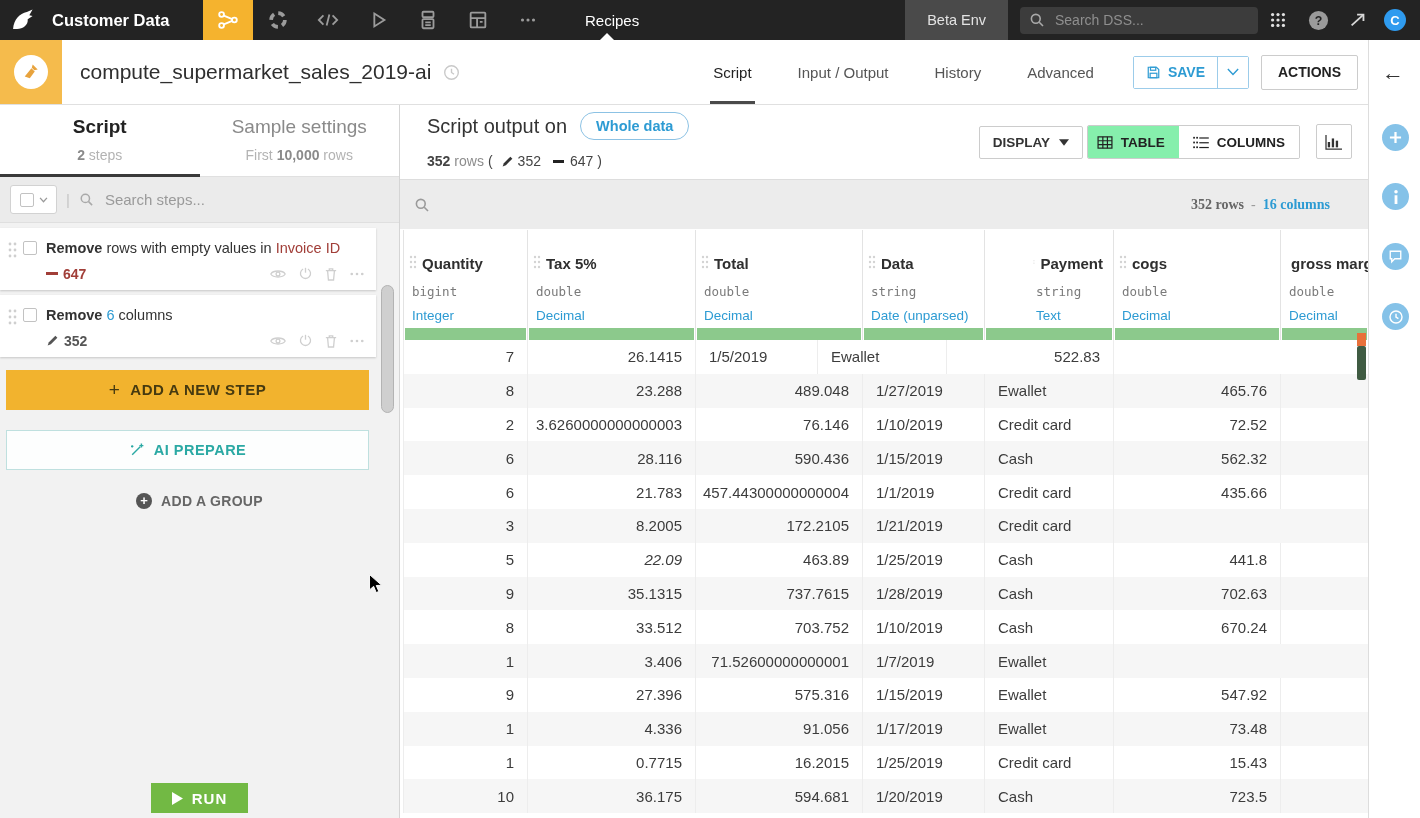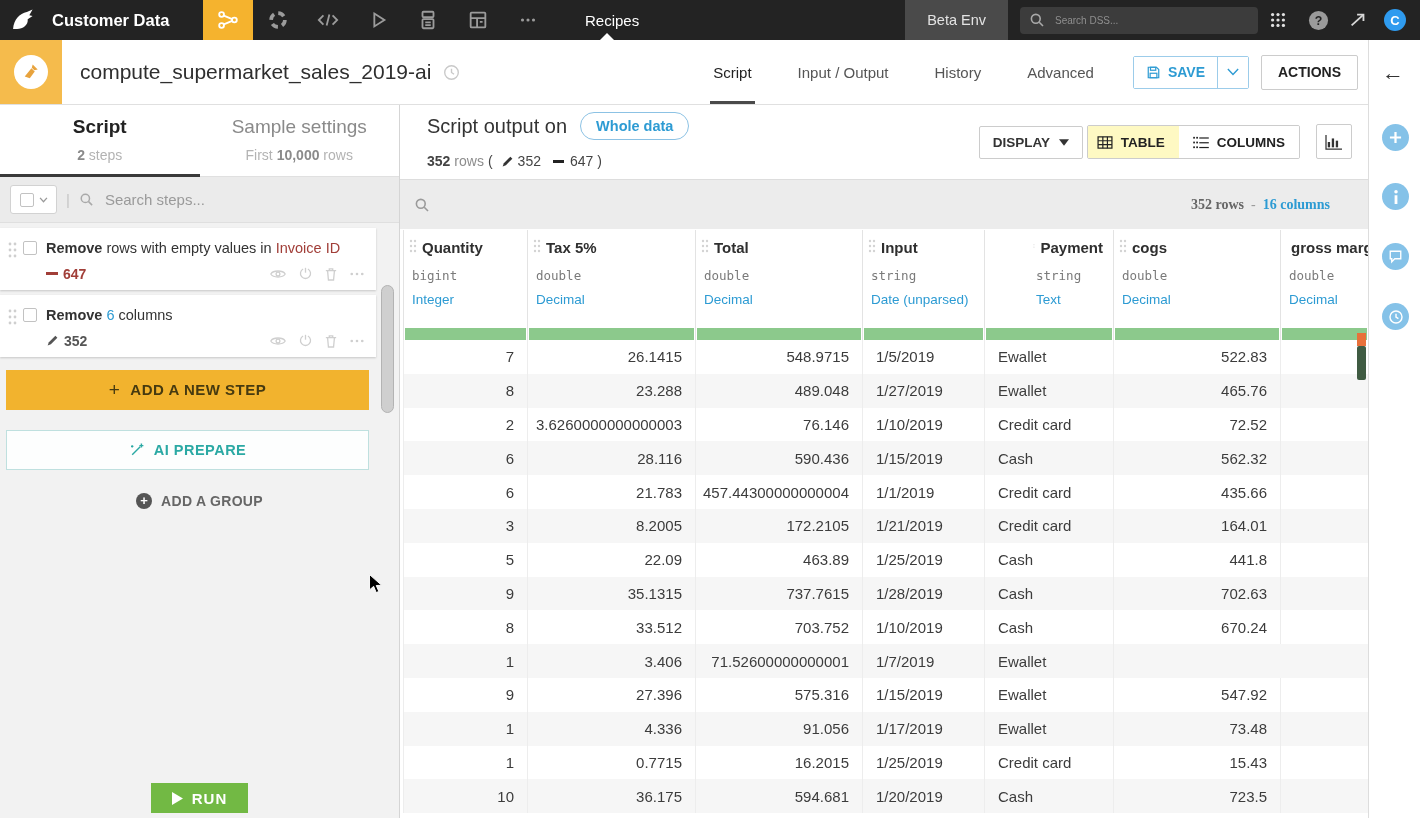--- a/index.html
+++ b/index.html
@@ -12,21 +12,21 @@
   .navbar { position:absolute; top:0; left:0; width:1420px; height:40px; background:#232323; display:flex; align-items:center; }
   .nav-logo { width:44px; height:40px; display:flex; align-items:center; justify-content:center; }
   .nav-project { width:159px; color:#fff; font-weight:bold; font-size:16.5px; padding-left:8px; white-space:nowrap; }
   .nav-icon { width:50px; height:40px; display:flex; align-items:center; justify-content:center; }
   .nav-icon svg { display:block; }
   .nav-icon.active { background:#F5B32E; }
   .nav-recipes { color:#fff; font-size:15px; margin-left:32px; cursor:default; }
   .nav-notch { position:absolute; left:600px; bottom:0; width:0; height:0; border-left:7px solid transparent; border-right:7px solid transparent; border-bottom:7px solid #fff; }
   .nav-env { margin-left:auto; height:40px; display:flex; align-items:center; padding:0 22px; background:#4a4a4a; color:#e3e3e3; font-size:14.5px; }
   .nav-search { margin-left:12px; width:238px; height:27px; background:#3c3c3c; border-radius:4px; display:flex; align-items:center; padding:0 9px; }
-  .nav-search input { background:transparent; border:none; outline:none; color:#bbb; font-size:10px; width:180px; margin-left:8px; font-family:"Liberation Sans",sans-serif; }
+  .nav-search input { background:transparent; border:none; outline:none; color:#bbb; font-size:14px; width:180px; margin-left:8px; font-family:"Liberation Sans",sans-serif; }
   .nav-search input::placeholder { color:#8f8f8f; }
   .nav-ricon { width:40px; height:40px; display:flex; align-items:center; justify-content:center; }
   .nav-avatar { width:22px; height:22px; border-radius:50%; background:#2f9bef; color:#fff; font-size:13px; font-weight:bold; display:flex; align-items:center; justify-content:center; margin:0 14px 0 6px; }
   
   .header { position:absolute; top:40px; left:0; width:1368px; height:65px; background:#fff; border-bottom:1px solid #e0e0e0; display:flex; align-items:center; }
   .recipe-badge { width:62px; height:64px; background:#F5BB4C; display:flex; align-items:center; justify-content:center; flex:none; }
   .recipe-badge .circ { width:34px; height:34px; background:#fff; border-radius:50%; display:flex; align-items:center; justify-content:center; }
   .recipe-title { font-size:21px; color:#2f2f2f; margin-left:18px; white-space:nowrap; }
   .status-ic { margin-left:12px; display:flex; }
   .header-tabs { display:flex; margin-left:auto; align-items:center; height:100%; }
@@ -82,31 +82,31 @@
   .main-header { height:75px; background:#fff; position:relative; border-bottom:1px solid #ddd; }
   .so-title { position:absolute; left:27px; top:7px; font-size:20px; color:#333; display:flex; align-items:center; gap:13px; white-space:nowrap; }
   .pill { border:1px solid #8cc2e4; border-radius:16px; color:#2D9BD3; font-weight:bold; font-size:14.5px; padding:5px 15px; cursor:pointer; background:#fff; }
   .so-counts { position:absolute; left:27px; top:48px; font-size:14px; color:#444; display:flex; align-items:center; gap:4px; }
   .so-counts .b { font-weight:bold; }
   .so-counts .g { color:#8d8d8d; }
   .so-counts .mg { display:inline-block; width:11px; height:3px; background:#222; margin:0 2px 0 8px; }
   .display-btn { position:absolute; right:285px; top:21px; height:33px; padding:0 13px; border:1px solid #ccc; border-radius:2px; background:#fff; font-weight:bold; font-size:13.5px; color:#333; display:flex; align-items:center; gap:9px; cursor:pointer; font-family:inherit; }
   .view-toggle { position:absolute; right:68px; top:20px; display:flex; border:1px solid #ccc; border-radius:2px; height:34px; overflow:hidden; }
   .vt-btn { display:flex; align-items:center; gap:8px; padding:0 14px; font-weight:bold; font-size:13.5px; color:#222; background:#fff; border:none; cursor:pointer; font-family:inherit; }
-  .vt-btn.active { background:#fef9c3;padding-left:9px; }
+  .vt-btn.active { background:#86efac;padding-left:9px; }
   .chart-btn { position:absolute; right:16px; top:19px; width:36px; height:35px; border:1px solid #ccc; border-radius:2px; background:#fff; display:flex; align-items:center; justify-content:center; cursor:pointer; }
   .table-toolbar { height:49px; background:#ececec; display:flex; align-items:center; padding:0 14px;font-family:Liberation Serif, serif; }
   .tt-right { margin-left:auto; display:flex; align-items:center; gap:7px; font-size:14px; margin-right:24px; }
   .tt-rows { font-weight:bold; color:#666; }
   .tt-sep { color:#9a9a9a; }
   .tt-cols { font-weight:bold; color:#2D9BD3; cursor:pointer; }
   .table { position:absolute; top:125px; left:3px; right:0; bottom:0; overflow:hidden; }
   .t-head { display:flex; height:110px; }
   .t-hcell { position:relative; border-left:1px solid #e3e3e3; padding:9px 10px 0 5px; cursor:pointer; overflow:hidden; }
-  .t-name { display:flex; align-items:flex-start; gap:5px; font-size:15px; font-weight:bold; color:#2f2f2f; white-space:nowrap; }
+  .t-name { display:flex; align-items:flex-start; gap:5px; font-size:15px; font-weight:bold; color:#2f2f2f; white-space:nowrap;margin-top:16px; }
   .t-type { font-family:"DejaVu Sans Mono", monospace; font-size:12.5px; color:#7a7a7a; margin:12px 0 0 3px; }
   .t-meaning { font-size:13.5px; color:#2D9BD3; margin:9px 0 0 3px; white-space:nowrap; cursor:pointer; }
   .t-bar { position:absolute; left:1px; right:1px; bottom:0; height:12px; background:#8CC98C; }
   .t-row { display:flex; height:33.8px; background:#fff; }
   .t-row:nth-child(even) { background:#f6f6f6; }
   .t-cell { border-left:1px solid #ededed; padding:0 13px; display:flex; align-items:center; font-size:15px; color:#3c3c3c; overflow:hidden; white-space:nowrap; }
   .t-cell.right { justify-content:flex-end; }
   .v-scroll-warn { position:absolute; right:2px; top:228px; width:9px; height:13px; background:#E8703A; }
   .v-scroll-thumb { position:absolute; right:2px; top:241px; width:9px; height:34px; background:#3F5B42; border-radius:2px; }
   
@@ -579,21 +579,21 @@
             <svg width="8" height="14" viewBox="0 0 8 14">
               <g fill="#d3d3d3">
                 <circle cx="2" cy="2" r="1.2"></circle>
                 <circle cx="6" cy="2" r="1.2"></circle>
                 <circle cx="2" cy="7" r="1.2"></circle>
                 <circle cx="6" cy="7" r="1.2"></circle>
                 <circle cx="2" cy="12" r="1.2"></circle>
                 <circle cx="6" cy="12" r="1.2"></circle>
               </g>
             </svg>
-            <span>Input</span>
+            <span>Data</span>
           </div>
           <div class="t-type">string</div>
           <div class="t-meaning">Date (unparsed)</div>
           <div class="t-bar"></div>
         </div>
         <div class="t-hcell" style="width: 129px; padding-left: 48px;">
           <div class="t-name">
             <svg width="8" height="14" viewBox="0 0 8 14">
               <g fill="#d3d3d3">
                 <circle cx="2" cy="2" r="1.2"></circle>
@@ -644,21 +644,20 @@
           </div>
           <div class="t-type">double</div>
           <div class="t-meaning">Decimal</div>
           <div class="t-bar"></div>
         </div>
       </div>
     <div class="t-body" id="t-body">
         <div class="t-row">
           <div class="t-cell right" style="width: 124px;">7</div>
           <div class="t-cell right" style="width: 168px;">26.1415</div>
-          <div class="t-cell right" style="width: 167px;">548.9715</div>
           <div class="t-cell" style="width: 122px;">1/5/2019</div>
           <div class="t-cell" style="width: 129px;">Ewallet</div>
           <div class="t-cell right" style="width: 167px;">522.83</div>
           <div class="t-cell right" style="flex: 1 1 0%;"></div>
         </div>
         <div class="t-row">
           <div class="t-cell right" style="width: 124px;">8</div>
           <div class="t-cell right" style="width: 168px;">23.288</div>
           <div class="t-cell right" style="width: 167px;">489.048</div>
           <div class="t-cell" style="width: 122px;">1/27/2019</div>
@@ -692,26 +691,25 @@
           <div class="t-cell" style="width: 129px;">Credit card</div>
           <div class="t-cell right" style="width: 167px;">435.66</div>
           <div class="t-cell right" style="flex: 1 1 0%;"></div>
         </div>
         <div class="t-row">
           <div class="t-cell right" style="width: 124px;">3</div>
           <div class="t-cell right" style="width: 168px;">8.2005</div>
           <div class="t-cell right" style="width: 167px;">172.2105</div>
           <div class="t-cell" style="width: 122px;">1/21/2019</div>
           <div class="t-cell" style="width: 129px;">Credit card</div>
-          <div class="t-cell right" style="width: 167px;">164.01</div>
           <div class="t-cell right" style="flex: 1 1 0%;"></div>
         </div>
         <div class="t-row">
           <div class="t-cell right" style="width: 124px;">5</div>
-          <div class="t-cell right" style="width: 168px;">22.09</div>
+          <div class="t-cell right" style="width: 168px; font-style: italic;">22.09</div>
           <div class="t-cell right" style="width: 167px;">463.89</div>
           <div class="t-cell" style="width: 122px;">1/25/2019</div>
           <div class="t-cell" style="width: 129px;">Cash</div>
           <div class="t-cell right" style="width: 167px;">441.8</div>
           <div class="t-cell right" style="flex: 1 1 0%;"></div>
         </div>
         <div class="t-row">
           <div class="t-cell right" style="width: 124px;">9</div>
           <div class="t-cell right" style="width: 168px;">35.1315</div>
           <div class="t-cell right" style="width: 167px;">737.7615</div>

